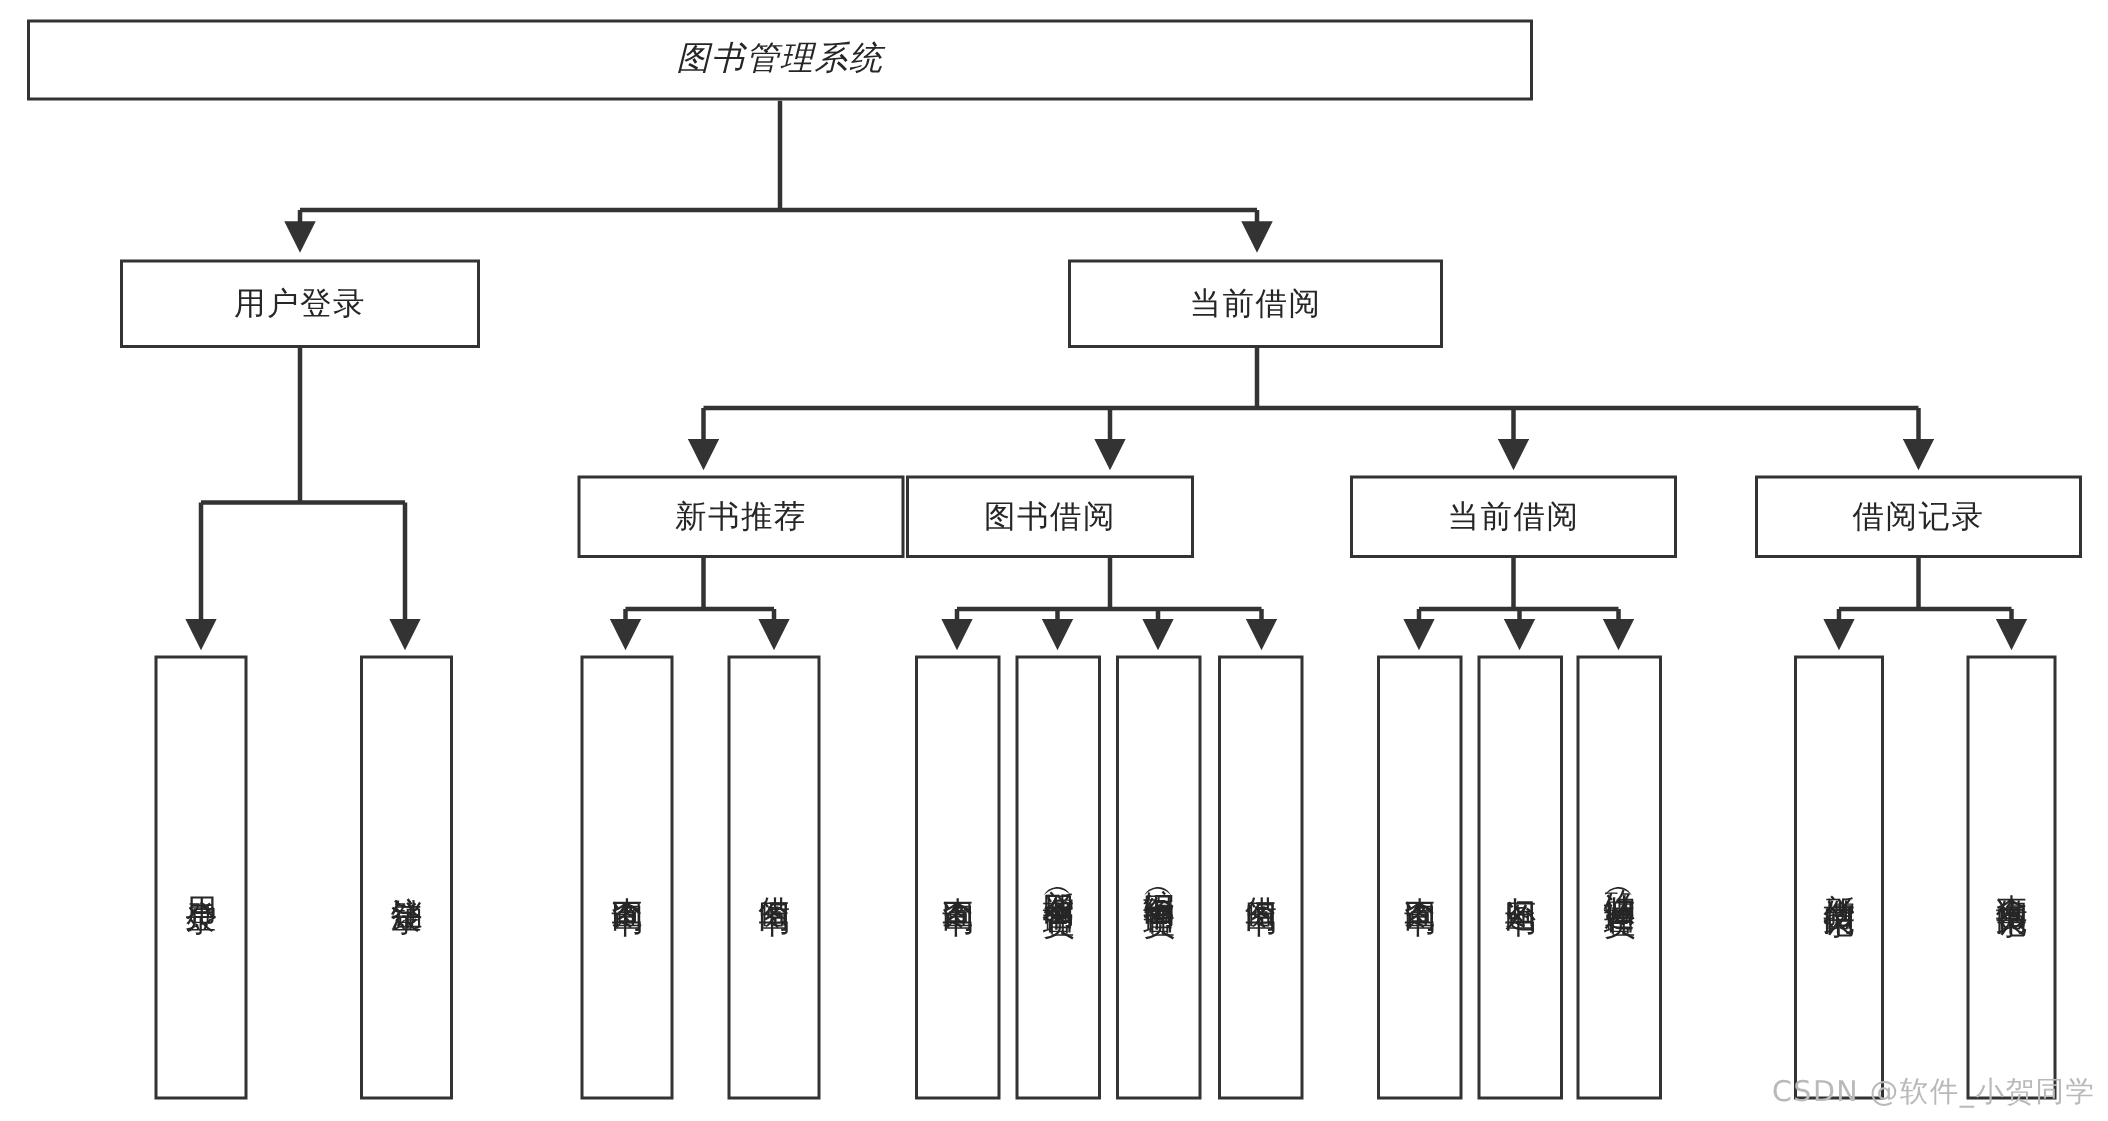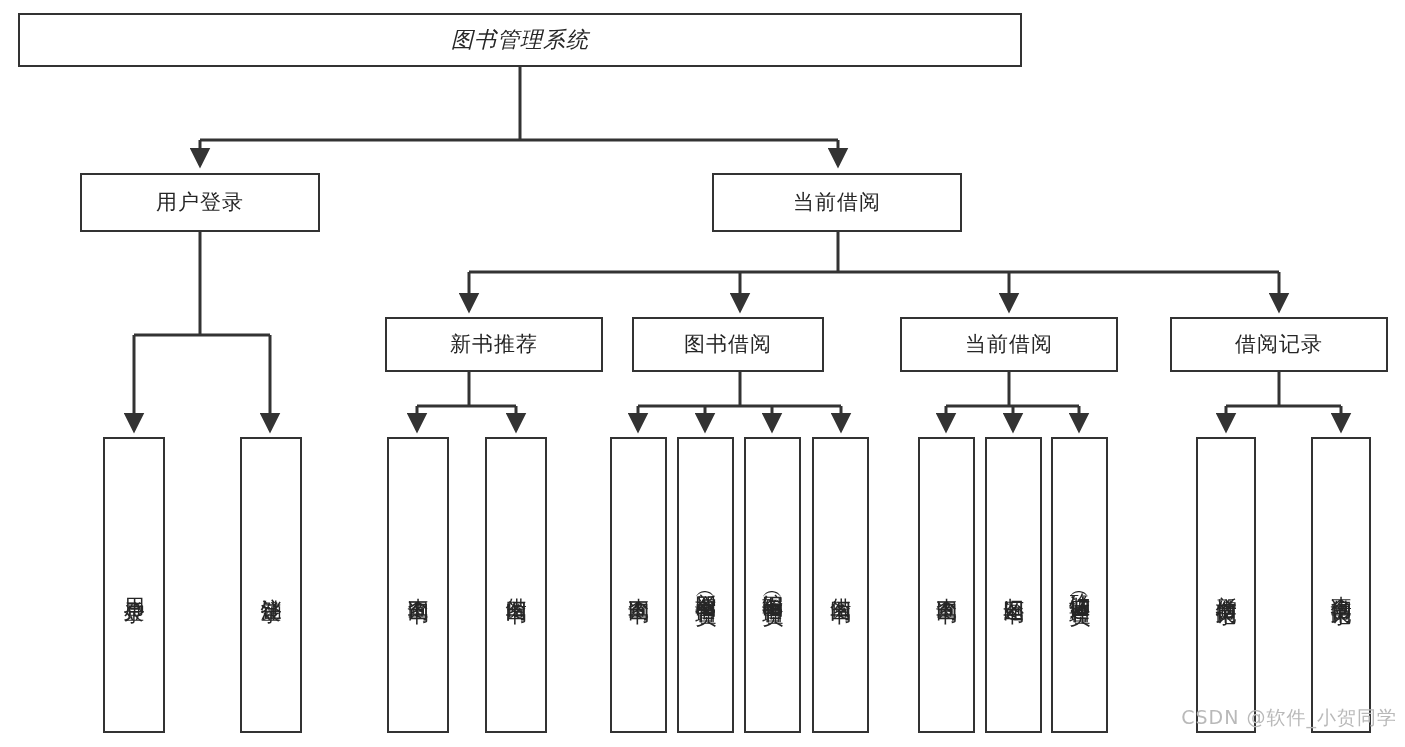--- a/index.html
+++ b/index.html
@@ -35,21 +35,21 @@
     line-height:1.35;
     letter-spacing:2px;
     padding:6px 0;
   }
 
   #root{font-size:22px;}
 
   .watermark{
     position:absolute;
     right:8px;
-    bottom:16px;
+    bottom:6px;
     font-size:19px;
     color:#b9b9b9;
     letter-spacing:1px;
     white-space:nowrap;
     pointer-events:none;
   }
 </style>
 </head>
 <body>
 
@@ -104,21 +104,21 @@
       <path d="M 1341 406 L 1341 430" marker-end="url(#arrow)"></path>
     </g>
   </svg>
 
   <div class="node h" id="root" style="left:18px;top:13px;width:1004px;height:54px;font-style:italic;">图书管理系统</div>
 
   <div class="node h" style="left:80px;top:173px;width:240px;height:59px;">用户登录</div>
   <div class="node h" style="left:712px;top:173px;width:250px;height:59px;">当前借阅</div>
 
   <div class="node h" style="left:360px;top:317px;width:218px;height:55px;margin-left:25px;">新书推荐</div>
-  <div class="node h" style="left:632px;top:317px;width:192px;height:55px;">图书借阅</div>
+  <div class="node h" style="left:604px;top:317px;width:192px;height:55px;">图书借阅</div>
   <div class="node h" style="left:900px;top:317px;width:218px;height:55px;">当前借阅</div>
   <div class="node h" style="left:1170px;top:317px;width:218px;height:55px;">借阅记录</div>
 
   <div class="node v" style="left:103px;top:437px;width:62px;height:296px;">用户登录</div>
   <div class="node v" style="left:240px;top:437px;width:62px;height:296px;">注销登录</div>
 
   <div class="node v" style="left:387px;top:437px;width:62px;height:296px;">查询图书</div>
   <div class="node v" style="left:485px;top:437px;width:62px;height:296px;">借阅图书</div>
 
   <div class="node v" style="left:610px;top:437px;width:57px;height:296px;">查询图书</div>

